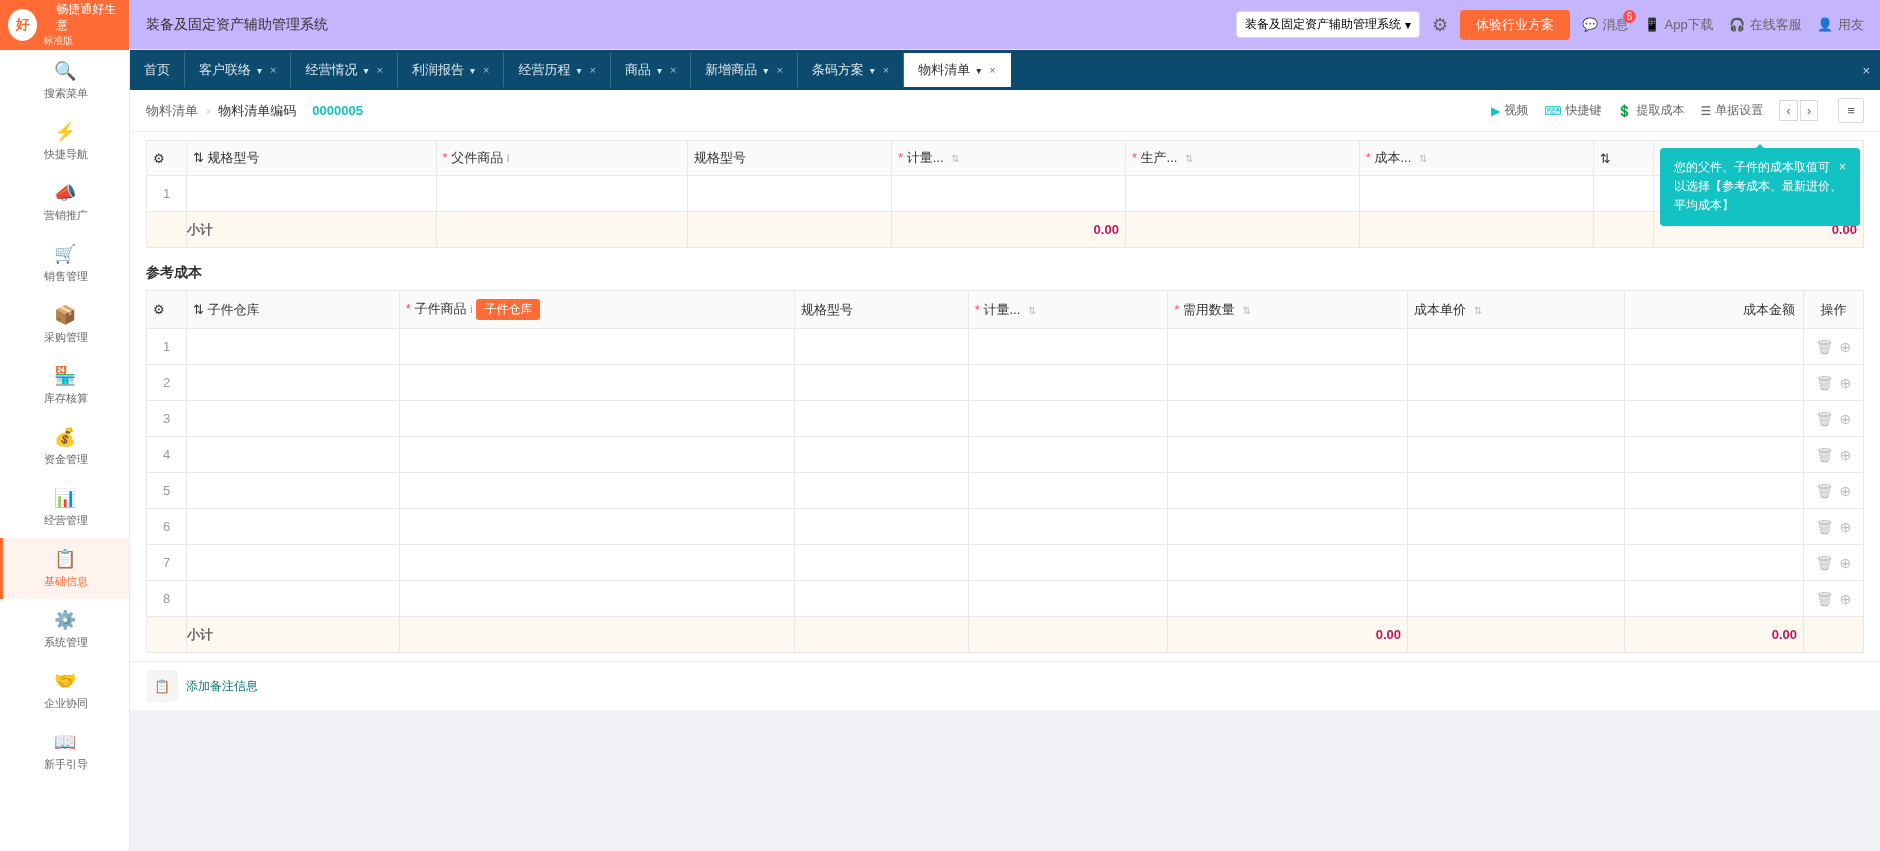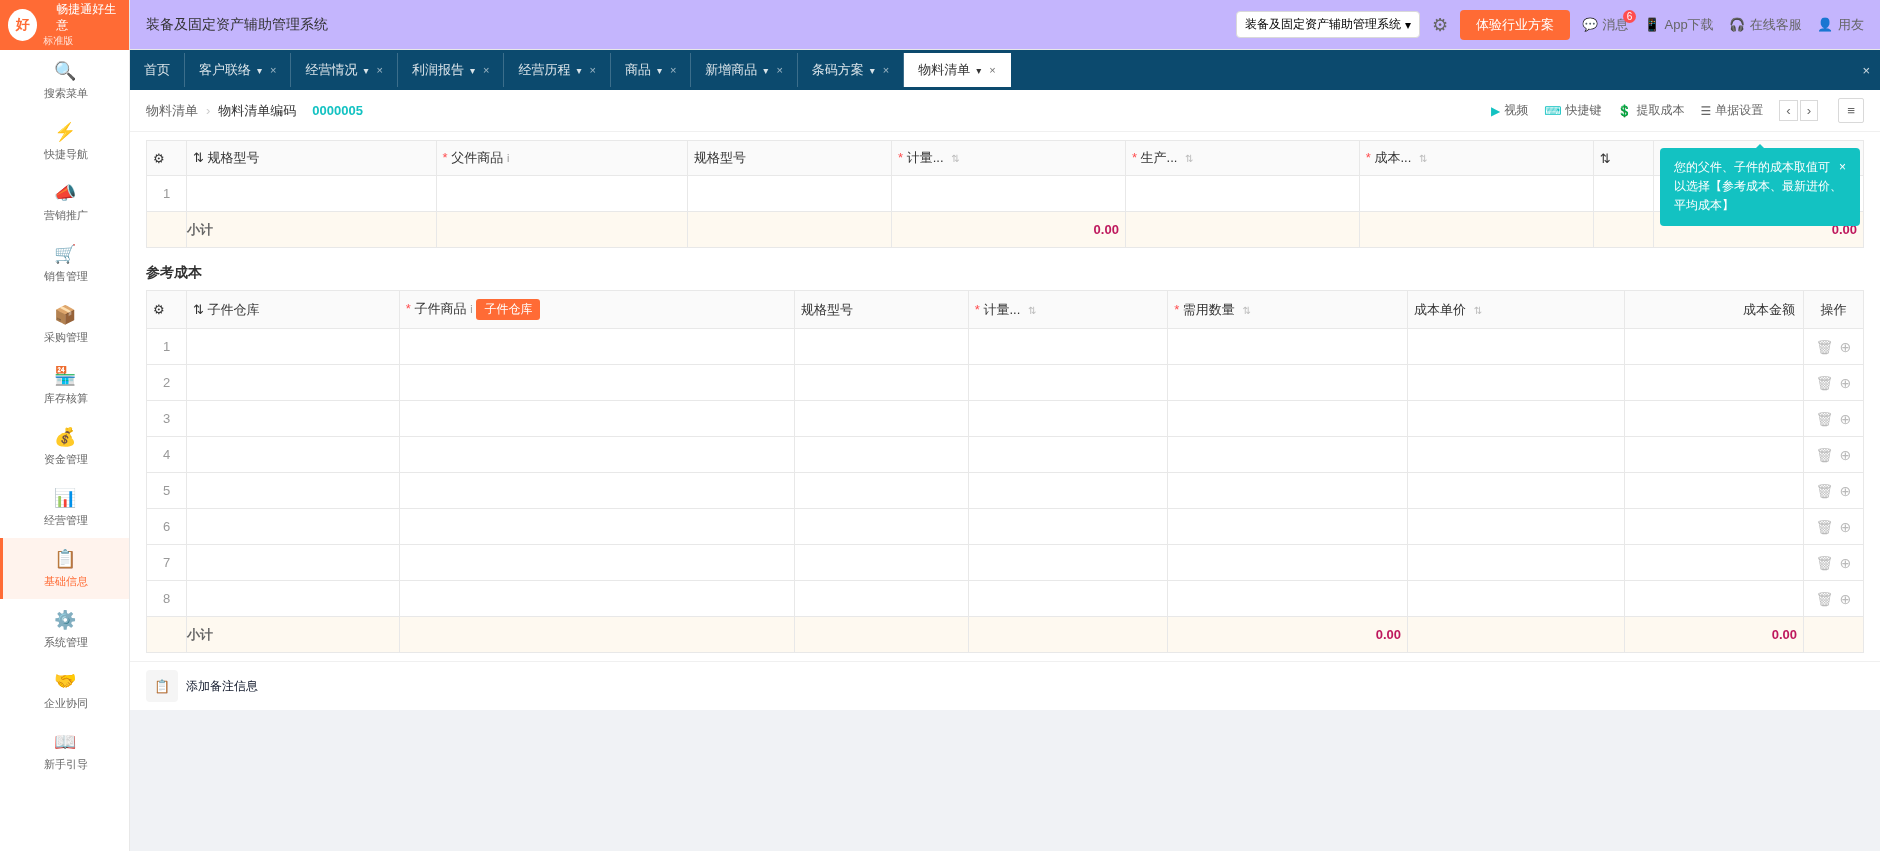--- a/index.html
+++ b/index.html
@@ -520,18 +520,18 @@
               <td></td>
               <td class="amount zero">0.00</td>
               <td></td>
             </tr>
           </tbody>
         </table>
       </div>
 
       <div class="bottom-bar">
         <div class="bottom-icon">📋</div>
-        <span style="color:#0f172a; font-size:12px;">添加备注信息</span>
+        <span style="color:#0f766e; font-size:12px;">添加备注信息</span>
       </div>
 
     </div>
   </div>
 </div>
 
 </body></html>

